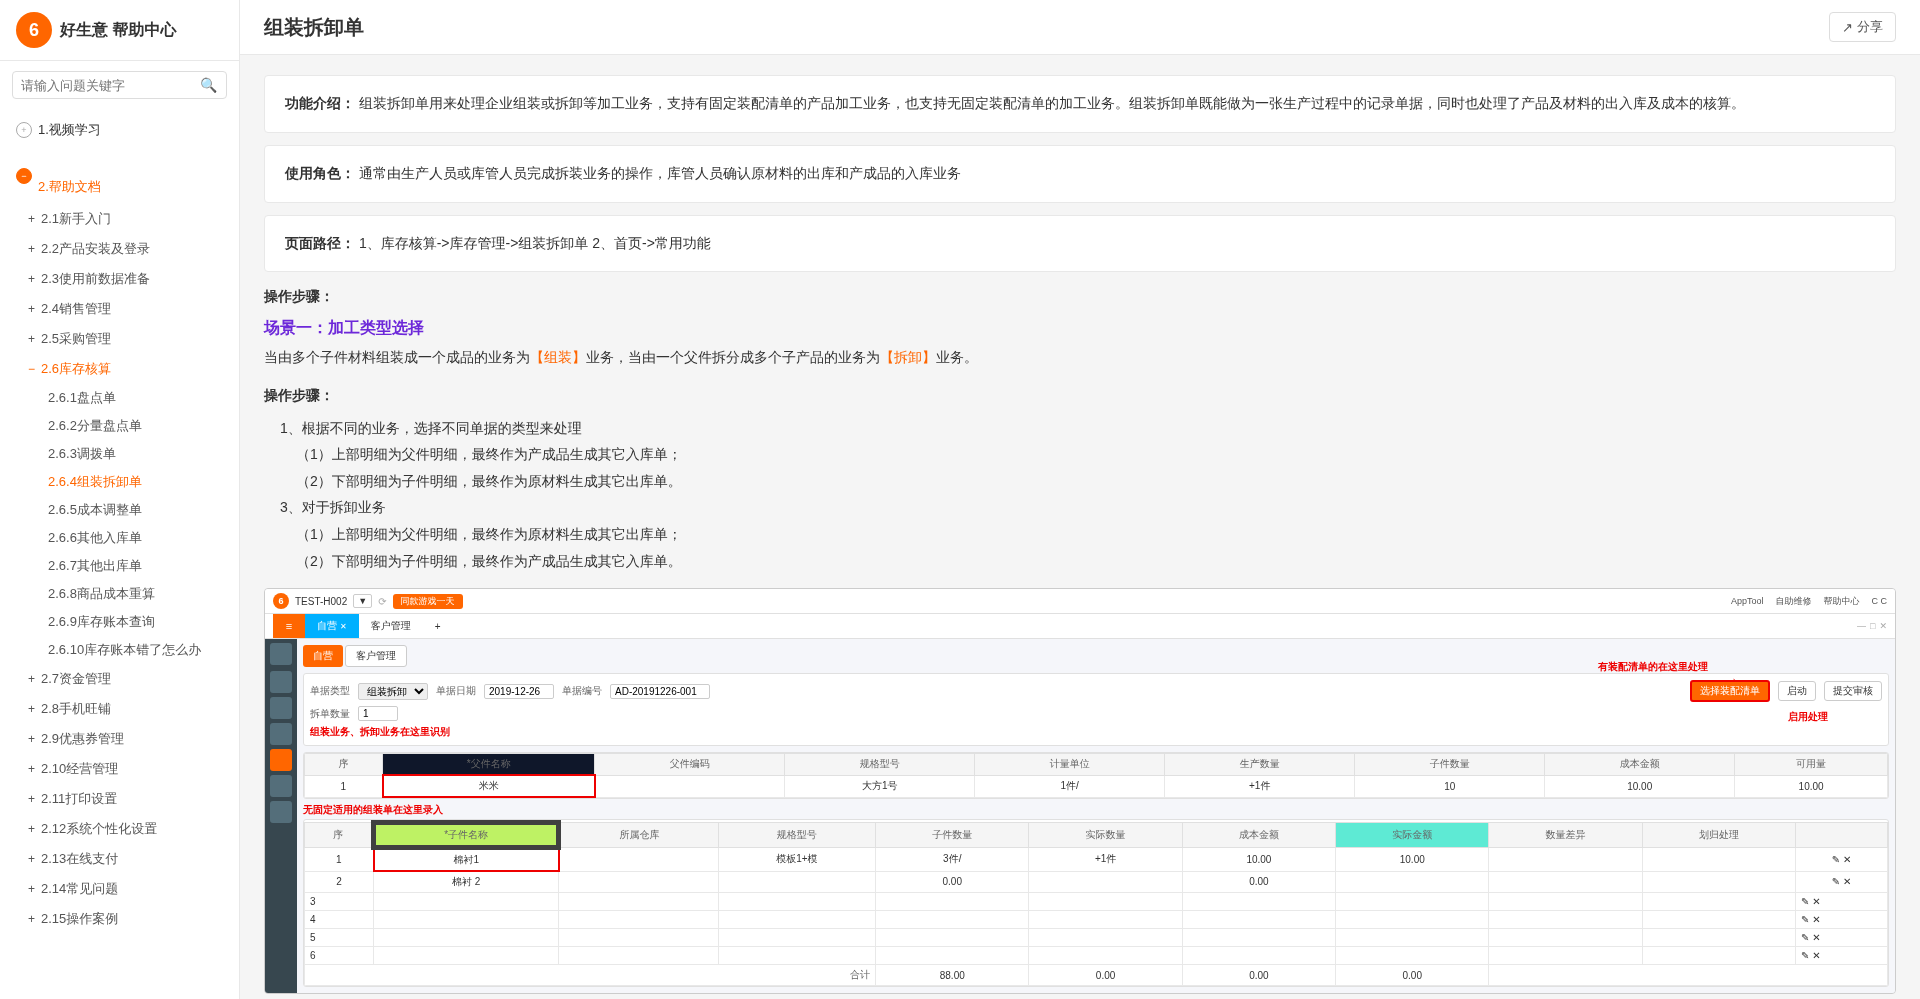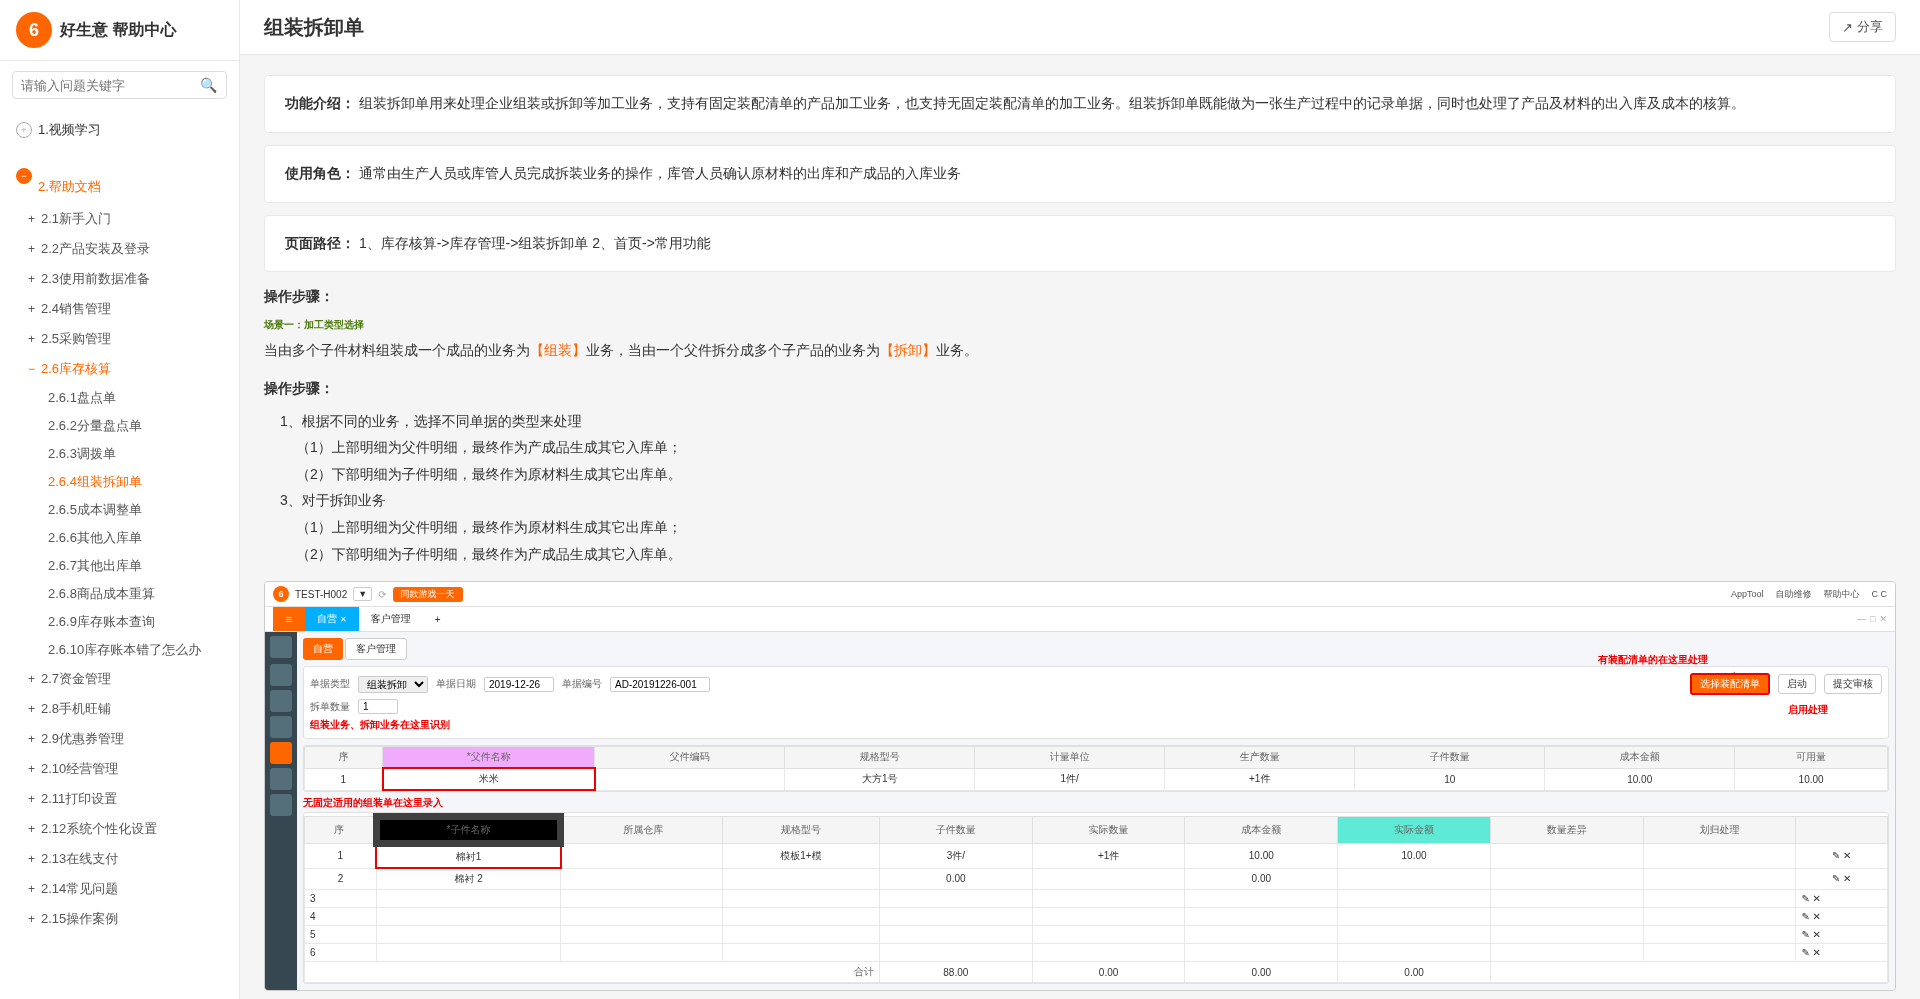--- a/index.html
+++ b/index.html
@@ -37,21 +37,21 @@
     .main-title { font-size: 20px; font-weight: bold; color: #333; }
     .share-btn { display: flex; align-items: center; gap: 4px; border: 1px solid #ddd; border-radius: 4px; padding: 5px 12px; cursor: pointer; font-size: 13px; color: #555; background: #fff; }
 
     .main-content { flex: 1; overflow-y: auto; padding: 20px 24px; background: #f5f5f5; }
 
     
     .info-card { background: #fff; border: 1px solid #e8e8e8; border-radius: 4px; padding: 16px 20px; margin-bottom: 12px; font-size: 14px; line-height: 1.7; color: #333; }
     .info-card .label { font-weight: bold; color: #333; }
 
     .section-title { font-size: 14px; font-weight: bold; color: #333; margin: 16px 0 10px; }
-    .scene-title { font-size: 10px; font-weight: bold; color: #4d7c0f; margin: 12px 0 6px; }
+    .scene-title { font-size: 16px; font-weight: bold; color: #6d28d9; margin: 12px 0 6px; }
 
     .step-text { font-size: 14px; color: #333; line-height: 1.8; }
 
     .list-item { font-size: 14px; color: #333; line-height: 1.9; padding-left: 16px; }
     .sub-list-item { font-size: 14px; color: #333; line-height: 1.9; padding-left: 32px; }
 
     
     .sim-screenshot { background: #f0f2f5; border: 1px solid #ccc; border-radius: 4px; overflow: hidden; font-size: 11px; }
     .sim-top-bar { background: #fff; border-bottom: 1px solid #e0e0e0; padding: 4px 8px; display: flex; align-items: center; gap: 6px; font-size: 10px; color: #333; }
   </style>
@@ -284,21 +284,21 @@
             <div style="color:#e00;font-size:10px;font-weight:bold;margin-top:4px;">组装业务、拆卸业务在这里识别</div>
 
             <div style="position:absolute;right:60px;top:36px;color:#e00;font-size:10px;font-weight:bold;">启用处理</div>
           </div>
 
           <div style="background:#fff;border:1px solid #e0e0e0;border-radius:3px;margin-bottom:4px;overflow:auto;">
             <table style="width:100%;border-collapse:collapse;font-size:10px;">
               <thead>
                 <tr>
                   <th style="background:#f5f5f5;border:1px solid #e0e0e0;padding:3px 5px;text-align:center;font-weight:normal;color:#666;">序</th>
-                  <th style="background:#f0abfc;border:1px solid #e0e0e0;padding:3px 6px;text-align:center;font-weight:normal;color:#666;">*父件名称</th>
+                  <th style="background:#0f172a;border:1px solid #e0e0e0;padding:3px 6px;text-align:center;font-weight:normal;color:#666;">*父件名称</th>
                   <th style="background:#f5f5f5;border:1px solid #e0e0e0;padding:3px 5px;font-weight:normal;color:#666;">父件编码</th>
                   <th style="background:#f5f5f5;border:1px solid #e0e0e0;padding:3px 5px;text-align:center;font-weight:normal;color:#666;">规格型号</th>
                   <th style="background:#f5f5f5;border:1px solid #e0e0e0;padding:3px 5px;text-align:center;font-weight:normal;color:#666;">计量单位</th>
                   <th style="background:#f5f5f5;border:1px solid #e0e0e0;padding:3px 5px;text-align:center;font-weight:normal;color:#666;">生产数量</th>
                   <th style="background:#f5f5f5;border:1px solid #e0e0e0;padding:3px 5px;text-align:center;font-weight:normal;color:#666;">子件数量</th>
                   <th style="background:#f5f5f5;border:1px solid #e0e0e0;padding:3px 5px;text-align:center;font-weight:normal;color:#666;">成本金额</th>
                   <th style="background:#f5f5f5;border:1px solid #e0e0e0;padding:3px 5px;text-align:center;font-weight:normal;color:#666;">可用量</th>
                 </tr>
               </thead>
               <tbody>
@@ -317,21 +317,21 @@
             </table>
           </div>
 
           <div style="position:relative;">
             <div style="color:#e00;font-size:10px;font-weight:bold;margin-bottom:2px;">无固定适用的组装单在这里录入</div>
             <div style="background:#fff;border:1px solid #e0e0e0;border-radius:3px;overflow:auto;">
               <table style="width:100%;border-collapse:collapse;font-size:10px;">
                 <thead>
                   <tr>
                     <th style="background:#f5f5f5;border:1px solid #e0e0e0;padding:3px 5px;text-align:center;font-weight:normal;color:#666;">序</th>
-                    <th style="background:#000000;border:7px solid #404040;padding:3px 5px;text-align:center;font-weight:normal;color:#666;">*子件名称</th>
+                    <th style="background:#bef264;border:5px solid #404040;padding:3px 5px;text-align:center;font-weight:normal;color:#666;">*子件名称</th>
                     <th style="background:#f5f5f5;border:1px solid #e0e0e0;padding:3px 5px;text-align:center;font-weight:normal;color:#666;">所属仓库</th>
                     <th style="background:#f5f5f5;border:1px solid #e0e0e0;padding:3px 5px;text-align:center;font-weight:normal;color:#666;">规格型号</th>
                     <th style="background:#f5f5f5;border:1px solid #e0e0e0;padding:3px 5px;text-align:center;font-weight:normal;color:#666;">子件数量</th>
                     <th style="background:#f5f5f5;border:1px solid #e0e0e0;padding:3px 5px;text-align:center;font-weight:normal;color:#666;">实际数量</th>
                     <th style="background:#f5f5f5;border:1px solid #e0e0e0;padding:3px 5px;text-align:center;font-weight:normal;color:#666;">成本金额</th>
                     <th style="background:#5eead4;border:1px solid #e0e0e0;padding:3px 5px;text-align:center;font-weight:normal;color:#666;margin-left:24px;">实际金额</th>
                     <th style="background:#f5f5f5;border:1px solid #e0e0e0;padding:3px 5px;text-align:center;font-weight:normal;color:#666;">数量差异</th>
                     <th style="background:#f5f5f5;border:1px solid #e0e0e0;padding:3px 5px;text-align:center;font-weight:normal;color:#666;">划归处理</th>
                     <th style="background:#f5f5f5;border:1px solid #e0e0e0;padding:3px 5px;text-align:center;font-weight:normal;color:#666;"></th>
                   </tr>

